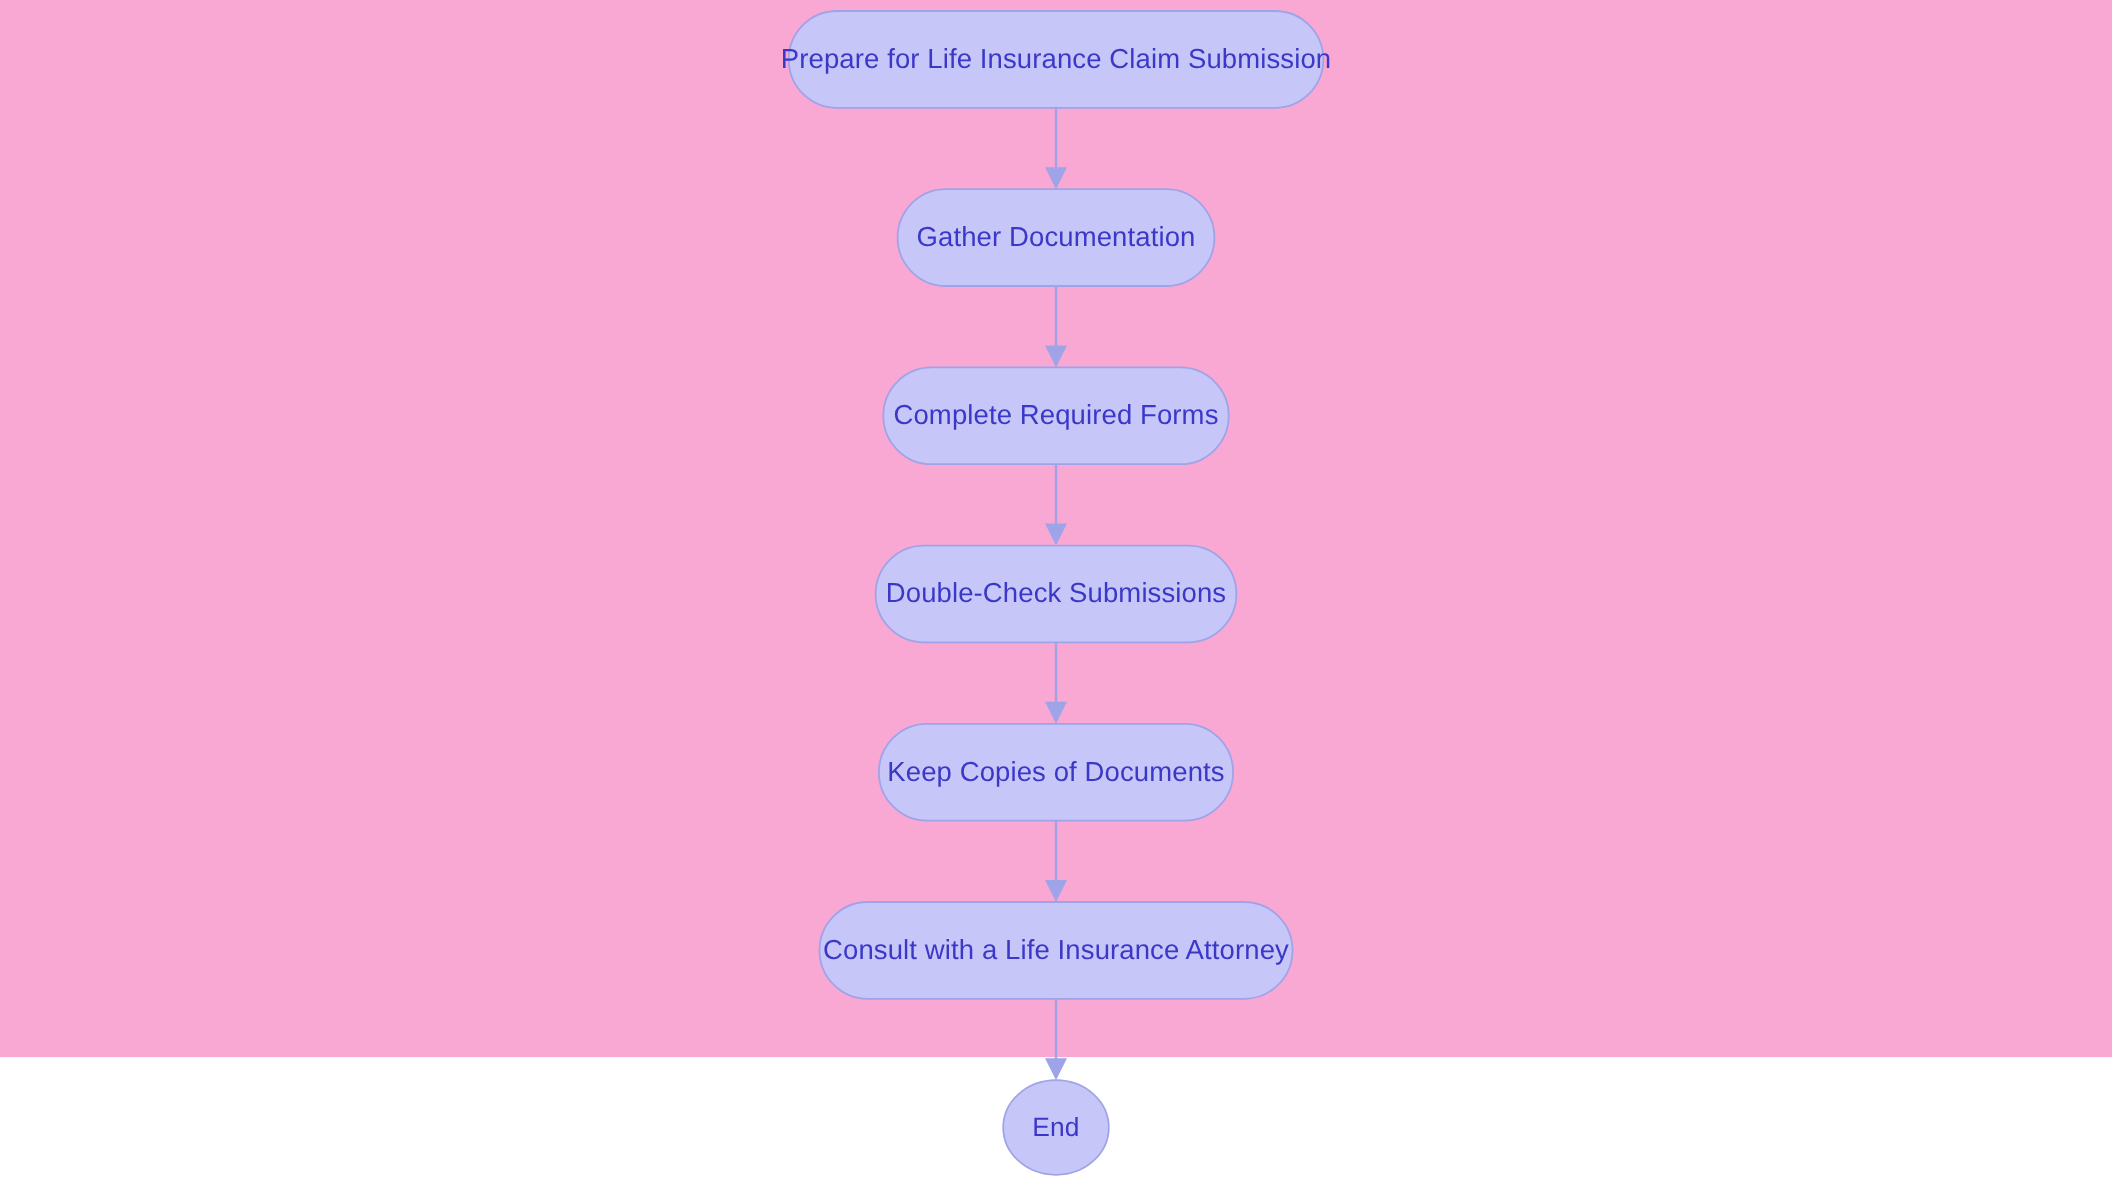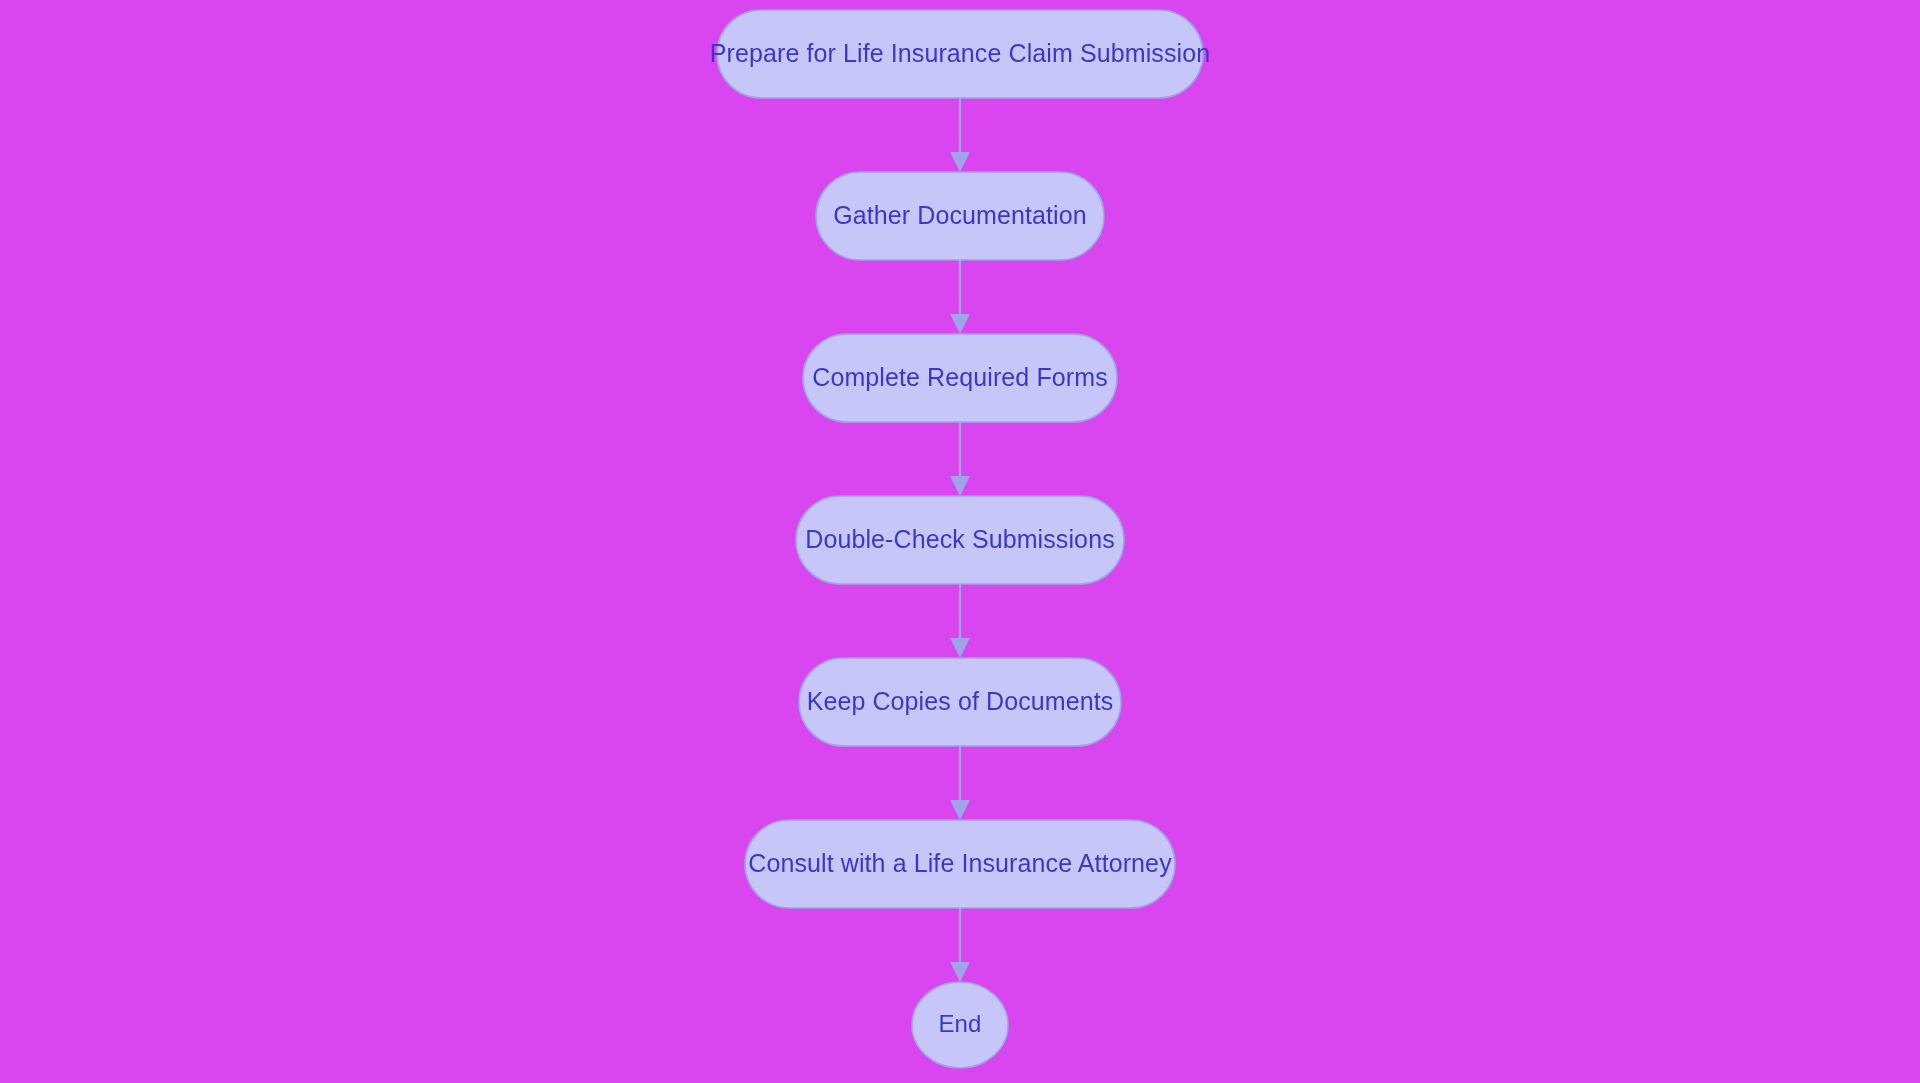--- a/index.html
+++ b/index.html
@@ -11,22 +11,22 @@
   body {
     width: 1920px;
     height: 1083px;
     font-family: "Liberation Sans", "DejaVu Sans", sans-serif;
     overflow: hidden;
   }
 
   #flow-root {
     position: relative;
     width: 1920px;
-    height: 1083px;
-    background: #d946ef;
+    height: 961px;
+    background: #f9a8d4;
   }
 
   
   #flow-svg {
     position: absolute;
     top: 0;
     left: 0;
     width: 1920px;
     height: 1083px;
     display: block;

